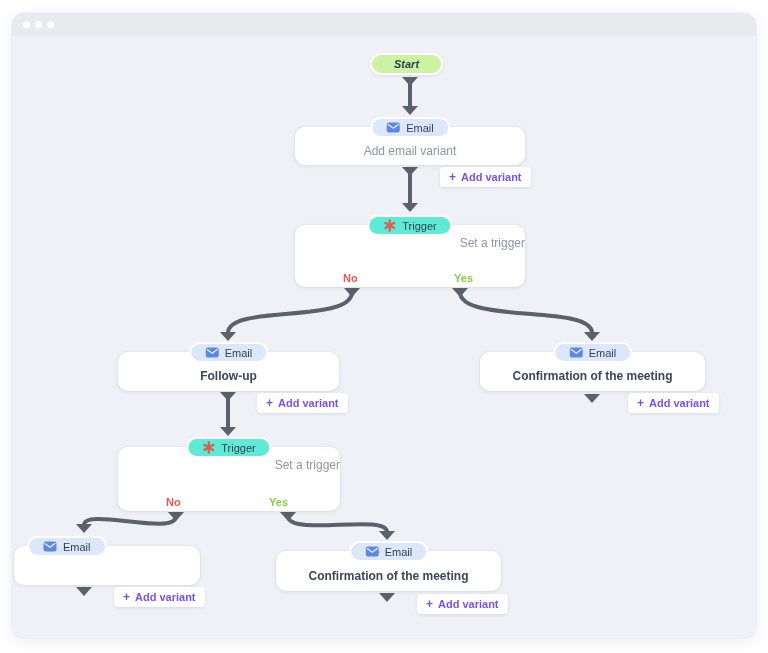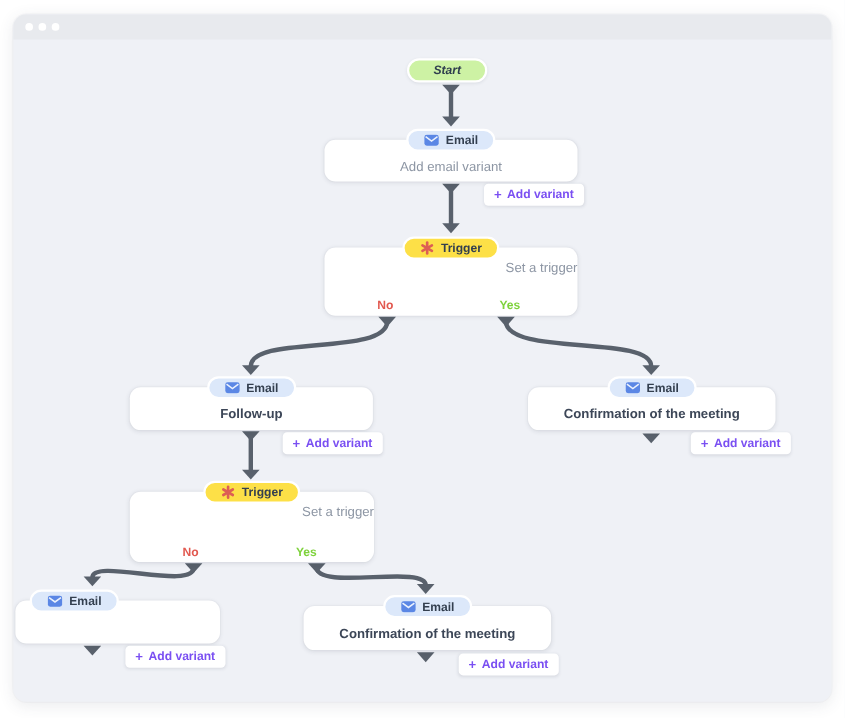--- a/index.html
+++ b/index.html
@@ -29,25 +29,25 @@
 
   .node {
     position:absolute; background:#ffffff; border-radius:10px;
     box-shadow:0 1px 4px rgba(40,50,70,0.10), 0 0 0 1px rgba(40,50,70,0.02);
   }
   .pill {
     position:absolute; top:-10px; left:50%; transform:translateX(-50%);
     height:21px; padding:0 14px; border-radius:11px;
     border:2px solid #ffffff;
     display:flex; align-items:center; gap:6px;
-    font-size:11px; font-weight:bold; color:#333f4f; white-space:nowrap;
+    font-size:11px; font-weight:normal; color:#333f4f; white-space:nowrap;
     z-index:2;
   }
   .pill-email   { background:#dce8fa; }
-  .pill-trigger { background:#fde047;text-align:center; }
+  .pill-trigger { background:#5eead4;text-align:center; }
   .start-pill {
     position:absolute; height:22px; padding:0 22px; border-radius:12px;
     border:2px solid #ffffff; background:#cdf2a4;
     display:flex; align-items:center; justify-content:center;
     font-size:11px; font-weight:bold; color:#2f3e4e;
     box-shadow:0 1px 3px rgba(40,50,70,0.10);
     font-style:italic;
   }
   .body-line {
     position:absolute; left:0; right:0; top:0; bottom:0;

